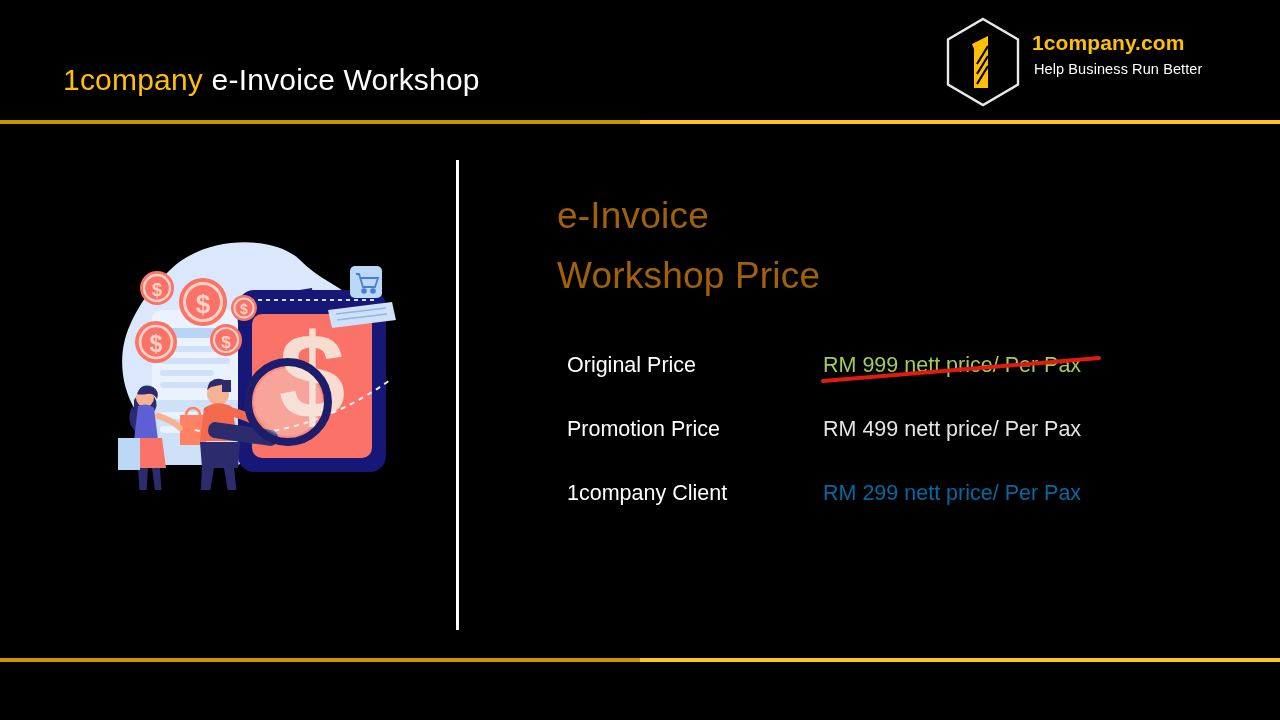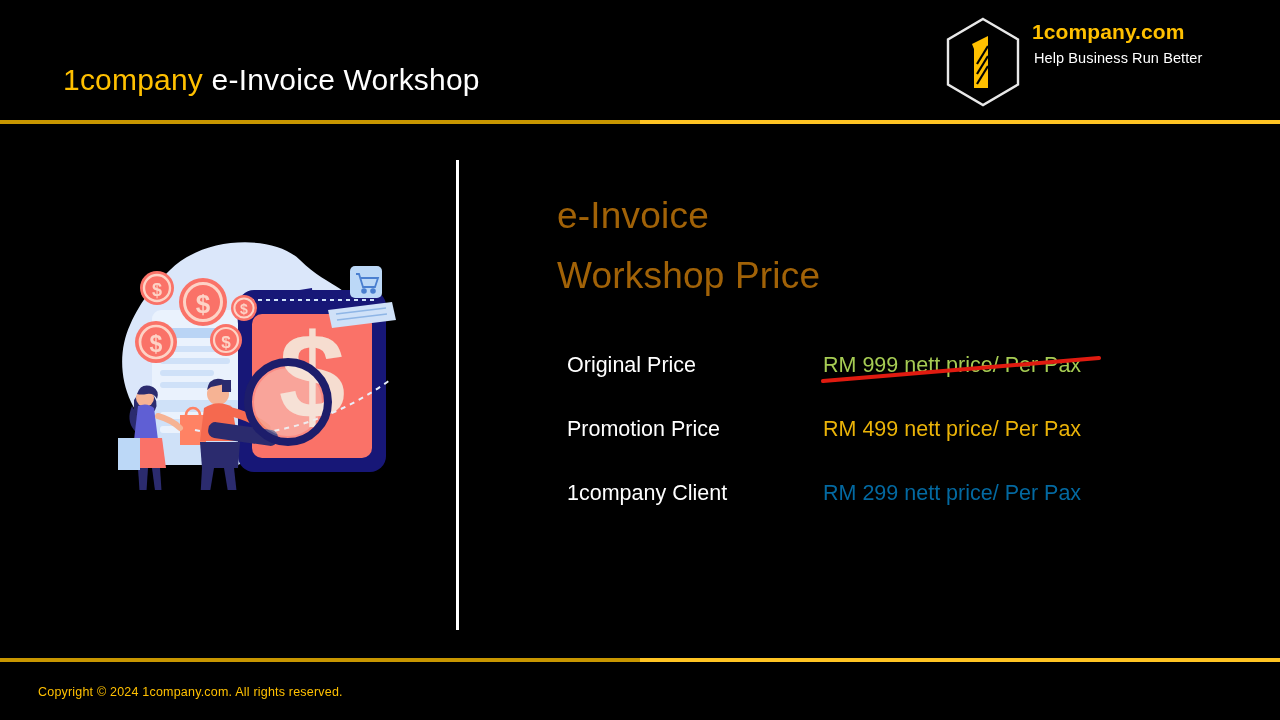--- a/index.html
+++ b/index.html
@@ -48,21 +48,21 @@
   .logo-hex {
     position: absolute;
     left: 0px;
     top: 0px;
     width: 78px;
     height: 92px;
   }
   .logo-text {
     position: absolute;
     left: 88px;
-    top: 1px;
+    top: 12px;
   }
   .logo-name {
     color: #ffc000;
     font-size: 21px;
     font-weight: bold;
     line-height: 30px;
     letter-spacing: 0.1px;
     white-space: nowrap;
   }
   .logo-tagline {
@@ -318,25 +318,24 @@
     <div class="price-row">
       <div class="price-label">Original Price</div>
       <div class="price-value" style="color: rgb(166, 204, 83);">RM 999 nett price/ Per Pax</div>
       <svg class="strike-line" viewBox="0 0 290 36" width="290" height="36" preserveAspectRatio="none">
         <line x1="2" y1="33" x2="278" y2="10" stroke="#e01b10" stroke-width="4" stroke-linecap="round"></line>
       </svg>
     </div>
 
     <div class="price-row">
       <div class="price-label">Promotion Price</div>
-      <div class="price-value" style="color: #eab308;">RM 499 nett price/ Per Pax</div>
+      <div class="price-value" style="color: #e5e5e5;">RM 499 nett price/ Per Pax</div>
     </div>
 
     <div class="price-row">
       <div class="price-label">1company Client</div>
       <div class="price-value" style="color: #0369a1;">RM 299 nett price/ Per Pax</div>
     </div>
 
   </div>
 
-  <div class="footer-text">Copyright ©  2024 1company.com.  All rights reserved.</div>
 
 </div>
 
 </body></html>

